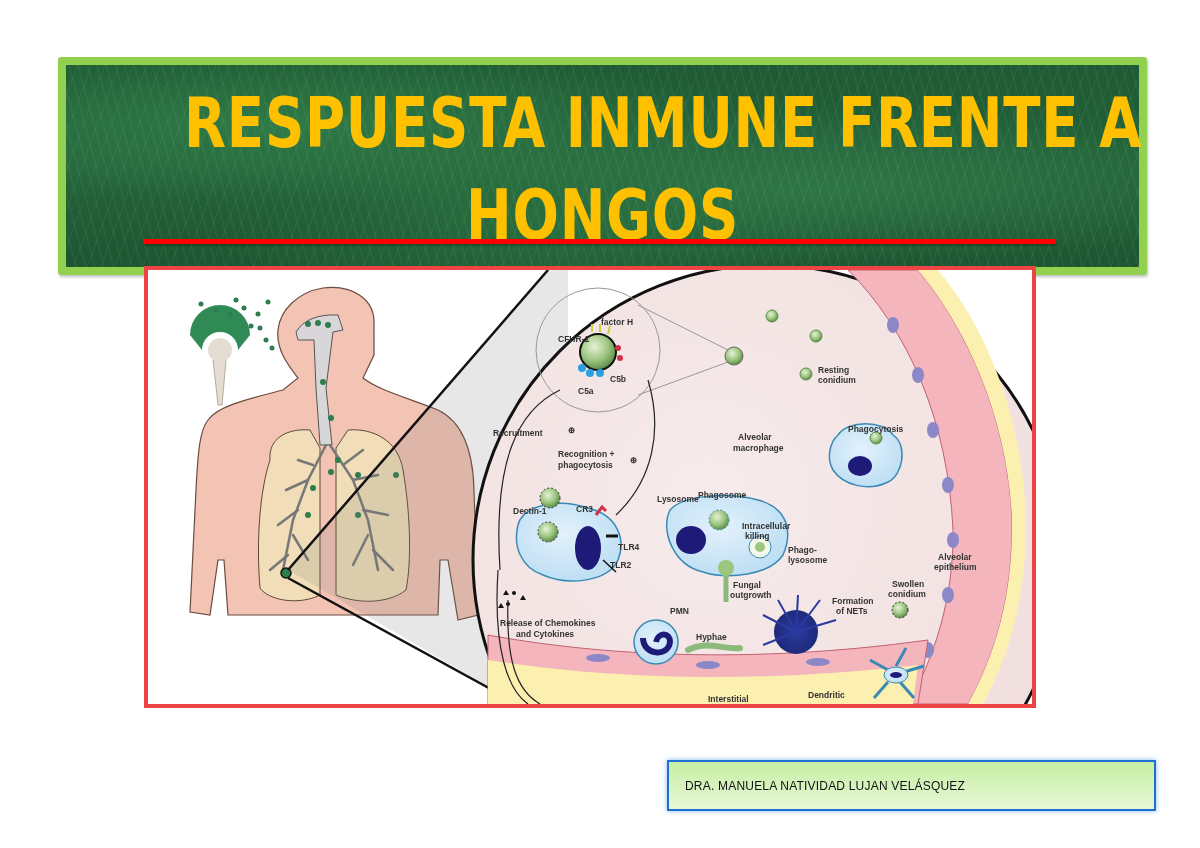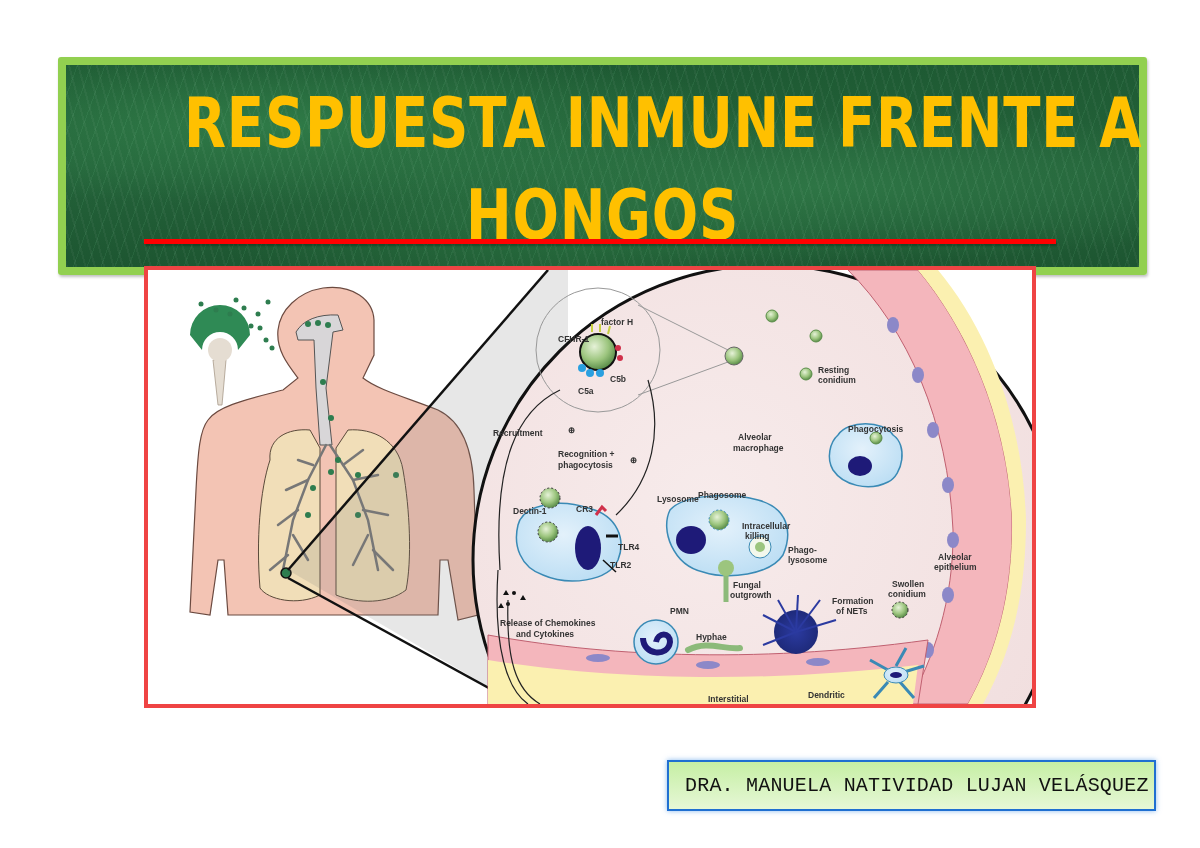--- a/index.html
+++ b/index.html
@@ -40,21 +40,21 @@
   .figure-frame svg { position: absolute; left: 0; top: 0; }
   .lbl { font-family: "Liberation Sans", sans-serif; font-size: 8.5px; fill: #333; font-weight: bold; }
 
   .author-box {
     position: absolute; left: 667px; top: 760px; width: 489px; height: 51px;
     border: 2px solid #1f6fd1;
     background: linear-gradient(180deg, #c6efa4 0%, #e6f7d6 100%);
     box-shadow: 0 0 5px rgba(60,140,230,0.6);
     display: flex; align-items: center; padding-left: 16px;
   }
-  .author-text { font-family: Liberation Mono, monospace; font-size: 20px; color: #111; letter-spacing: 0.2px; }
+  .author-text { font-family: Liberation Sans, sans-serif; font-size: 12px; color: #111; letter-spacing: 0.2px; }
 </style>
 </head>
 <body>
 
 <div class="title-box">
   <div class="title-text">
     <span class="title-line">RESPUESTA INMUNE  FRENTE A</span>
     <span class="title-line">HONGOS</span>
   </div>
 </div>

